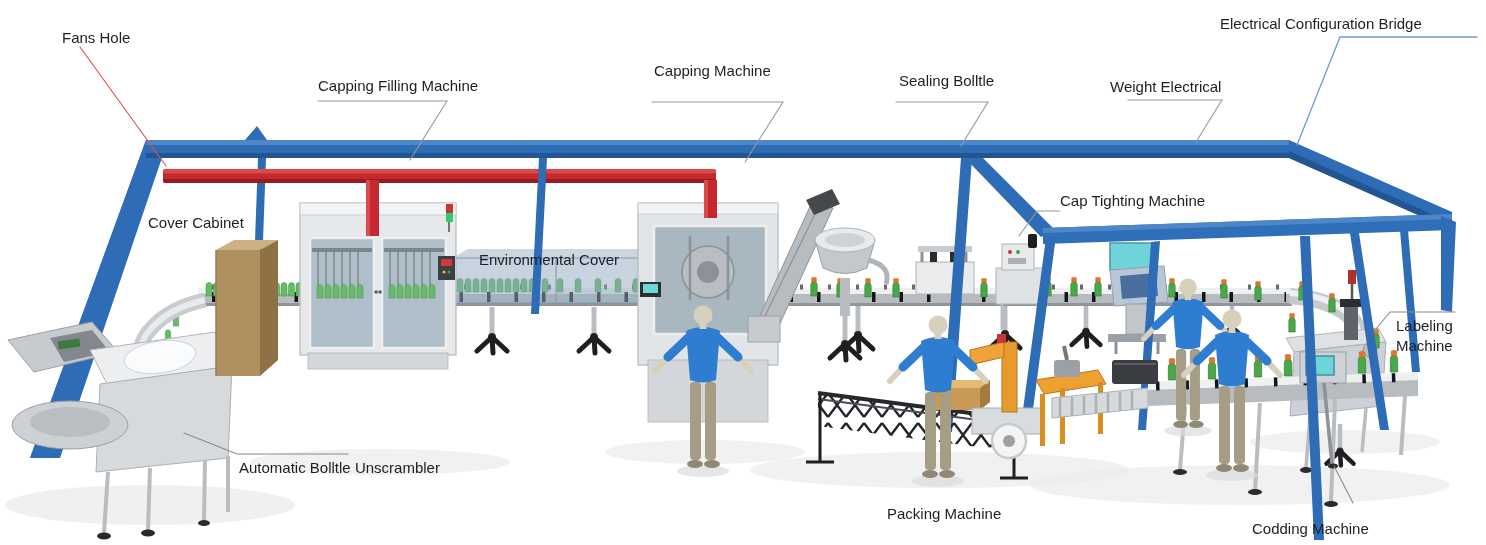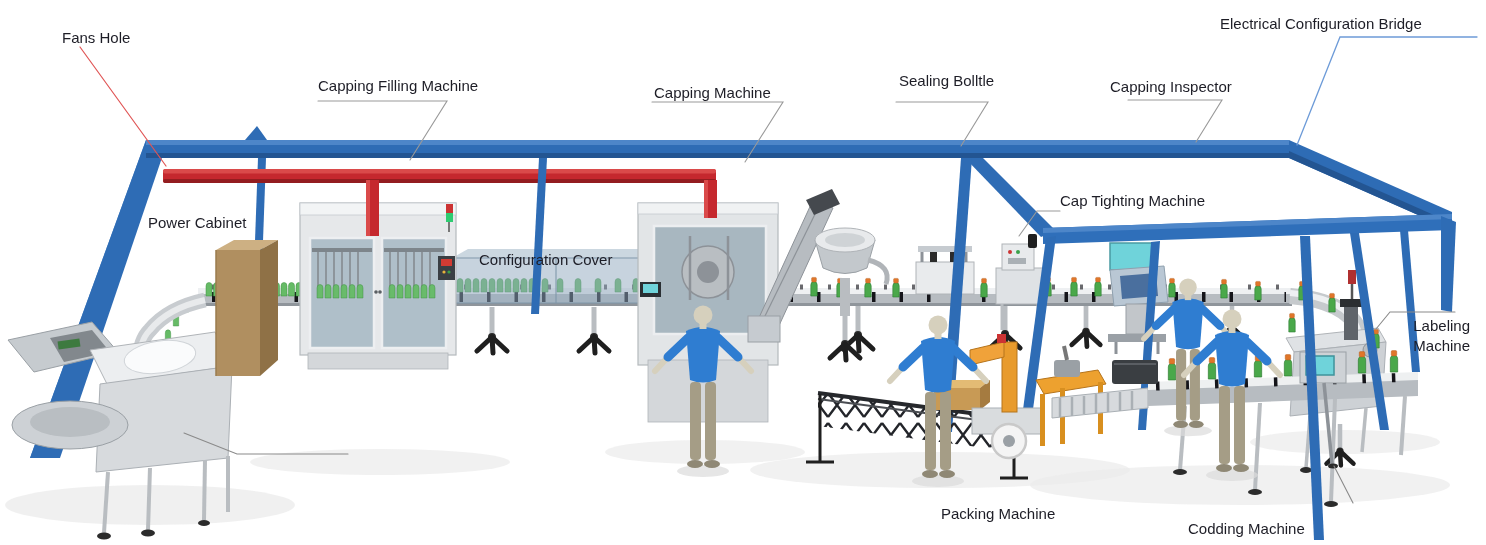--- a/index.html
+++ b/index.html
@@ -1,20 +1,20 @@
 <!DOCTYPE html>
 <html><head>
 <meta charset="utf-8">
 <style>
   html,body{margin:0;padding:0;background:#fff;}
   .stage{position:relative;width:1486px;height:545px;background:#ffffff;overflow:hidden;
          font-family:"Liberation Sans",sans-serif;}
   .scene{position:absolute;left:0;top:0;}
   .lbl{position:absolute;font-size:15px;color:#1d1d26;white-space:nowrap;line-height:1.35;}
-  .lbl.wrap{white-space:normal;width:74px;text-align:right;}
+  .lbl.wrap{white-space:normal;width:74px;}
 </style>
 </head>
 <body>
 
 <div class="stage">
 
 <svg class="scene" width="1486" height="545" viewBox="0 0 1486 545">
 <defs>
   <pattern id="xlat" width="18" height="30" patternUnits="userSpaceOnUse">
     <path d="M0,3 L18,27 M18,3 L0,27" stroke="#23252a" stroke-width="2.4" fill="none"></path>
@@ -412,24 +412,25 @@
   <polyline points="1477,37 1340,37 1297,145" stroke="#6d9bd8" stroke-width="1.3"></polyline>
   <polyline points="1060,211 1037,211 1019,236" stroke="#999999" stroke-width="1.1"></polyline>
   <polyline points="1455,312 1390,312 1376,329" stroke="#8a8a8a" stroke-width="1.1"></polyline>
   <polyline points="348,454 237,454 184,433" stroke="#8a8a8a" stroke-width="1.1"></polyline>
   <polyline points="1334,466 1353,503" stroke="#8a8a8a" stroke-width="1.1"></polyline>
 </g>
 </svg>
 
 <div class="lbl" style="left:62px;top:28px">Fans Hole</div>
 <div class="lbl" style="left:318px;top:76px">Capping Filling Machine</div>
-<div class="lbl" style="left:654px;top:83px">Capping Machine</div>
+<div class="lbl" style="left:654px;top:61px">Capping Machine</div>
 <div class="lbl" style="left:899px;top:71px">Sealing Bolltle</div>
-<div class="lbl" style="left:1110px;top:77px">Capping Inspector</div>
+<div class="lbl" style="left:1110px;top:77px">Weight Electrical</div>
 <div class="lbl" style="left:1220px;top:14px">Electrical Configuration Bridge</div>
-<div class="lbl" style="left:148px;top:213px">Power Cabinet</div>
-<div class="lbl" style="left:479px;top:250px">Configuration Cover</div>
+<div class="lbl" style="left:148px;top:213px">Cover Cabinet</div>
+<div class="lbl" style="left:479px;top:250px">Environmental Cover</div>
 <div class="lbl" style="left:1060px;top:191px">Cap Tighting Machine</div>
 <div class="lbl wrap" style="left:1396px;top:316px">Labeling Machine</div>
-<div class="lbl" style="left:941px;top:504px">Packing Machine</div>
-<div class="lbl" style="left:1188px;top:519px">Codding Machine</div>
+<div class="lbl" style="left:239px;top:458px">Automatic Bolltle Unscrambler</div>
+<div class="lbl" style="left:887px;top:504px">Packing Machine</div>
+<div class="lbl" style="left:1252px;top:519px">Codding Machine</div>
 
 </div>
 
 </body></html>

